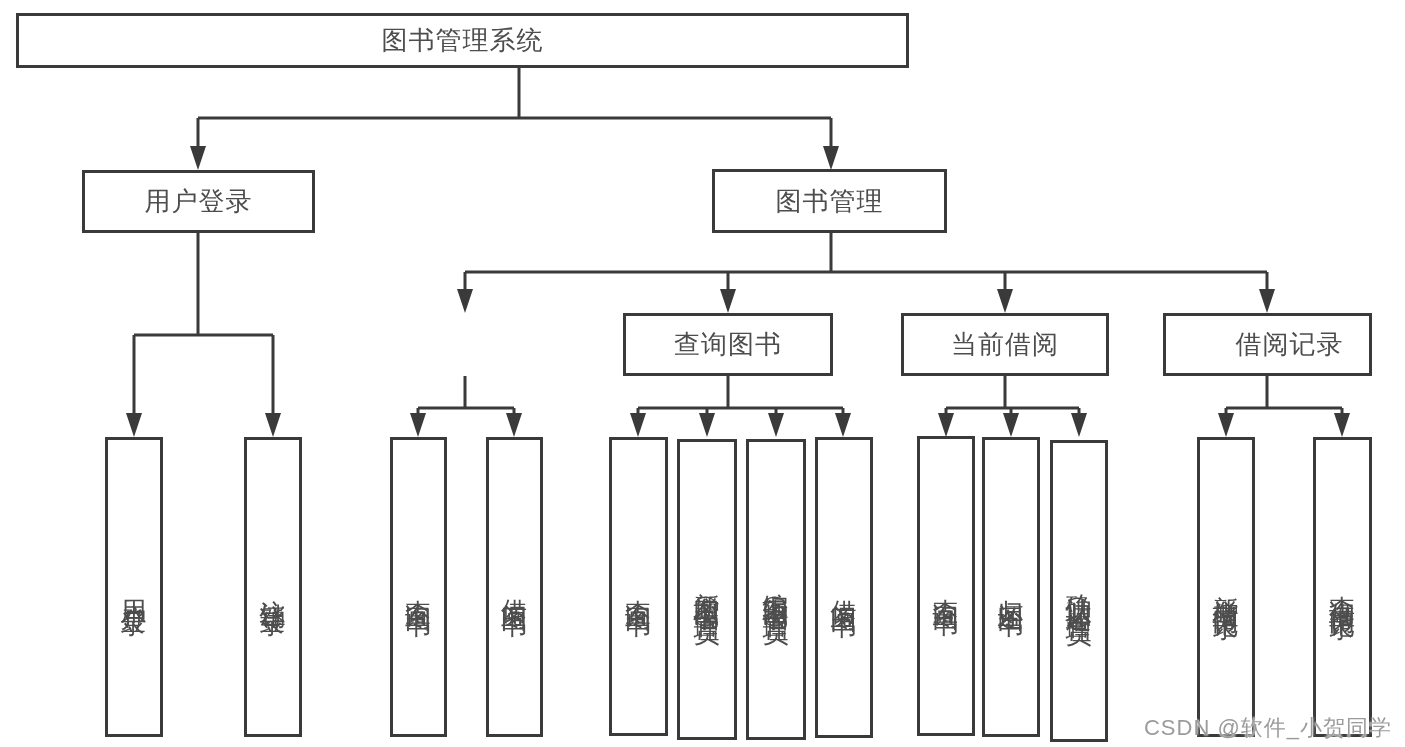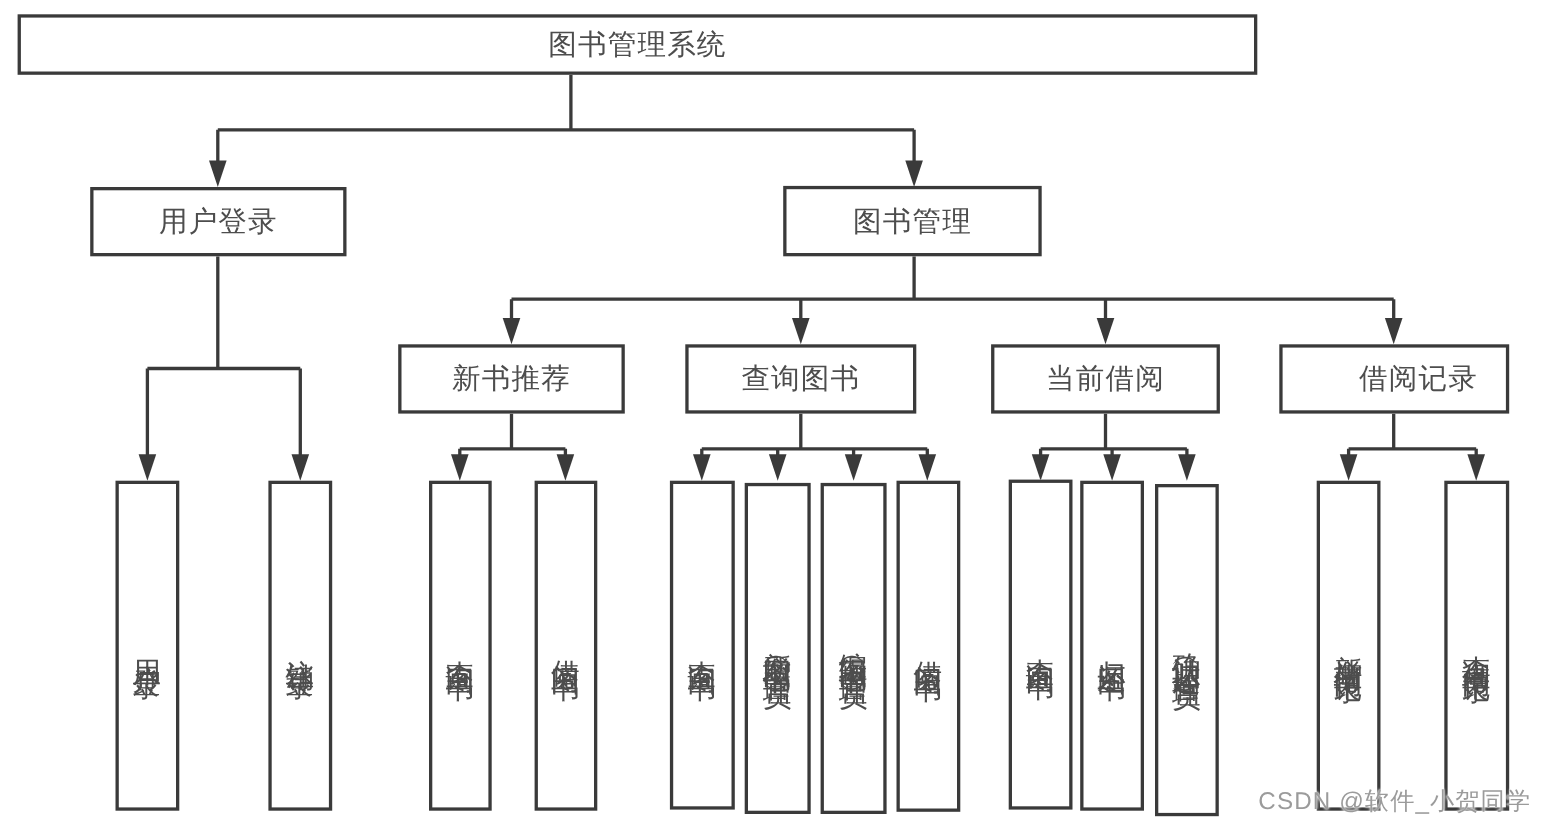--- a/index.html
+++ b/index.html
@@ -84,34 +84,31 @@
       <polygon points="768,413 784,413 776,437"></polygon>
       <polygon points="835,413 851,413 843,437"></polygon>
       <polygon points="938,413 954,413 946,437"></polygon>
       <polygon points="1003,413 1019,413 1011,437"></polygon>
       <polygon points="1071,413 1087,413 1079,437"></polygon>
       <polygon points="1218,413 1234,413 1226,437"></polygon>
       <polygon points="1334,413 1350,413 1342,437"></polygon>
     </g>
   </svg>
 
-  <div class="box hbox" style="left:16px; top:13px; width:1127px; height:55px;align-items:center;">
+  <div class="box hbox" style="left:16px; top:13px; width:893px; height:55px;align-items:center;">
     <span>图书管理系统</span>
   </div>
 
   <div class="box hbox" style="left:82px; top:170px; width:233px; height:63px;">
     <span>用户登录</span>
   </div>
   <div class="box hbox" style="left:712px; top:169px; width:235px; height:64px;text-align:right;">
     <span>图书管理</span>
   </div>
 
-  <div class="box hbox" style="left:362px; top:313px; width:206px; height:63px;">
-    <span>新书推荐</span>
-  </div>
   <div class="box hbox" style="left:623px; top:313px; width:210px; height:63px;">
     <span>查询图书</span>
   </div>
   <div class="box hbox" style="left:901px; top:313px; width:208px; height:63px;align-items:center;">
     <span>当前借阅</span>
   </div>
   <div class="box hbox" style="left:1163px; top:313px; width:209px; height:63px;padding-left:44px;">
     <span>借阅记录</span>
   </div>
 

